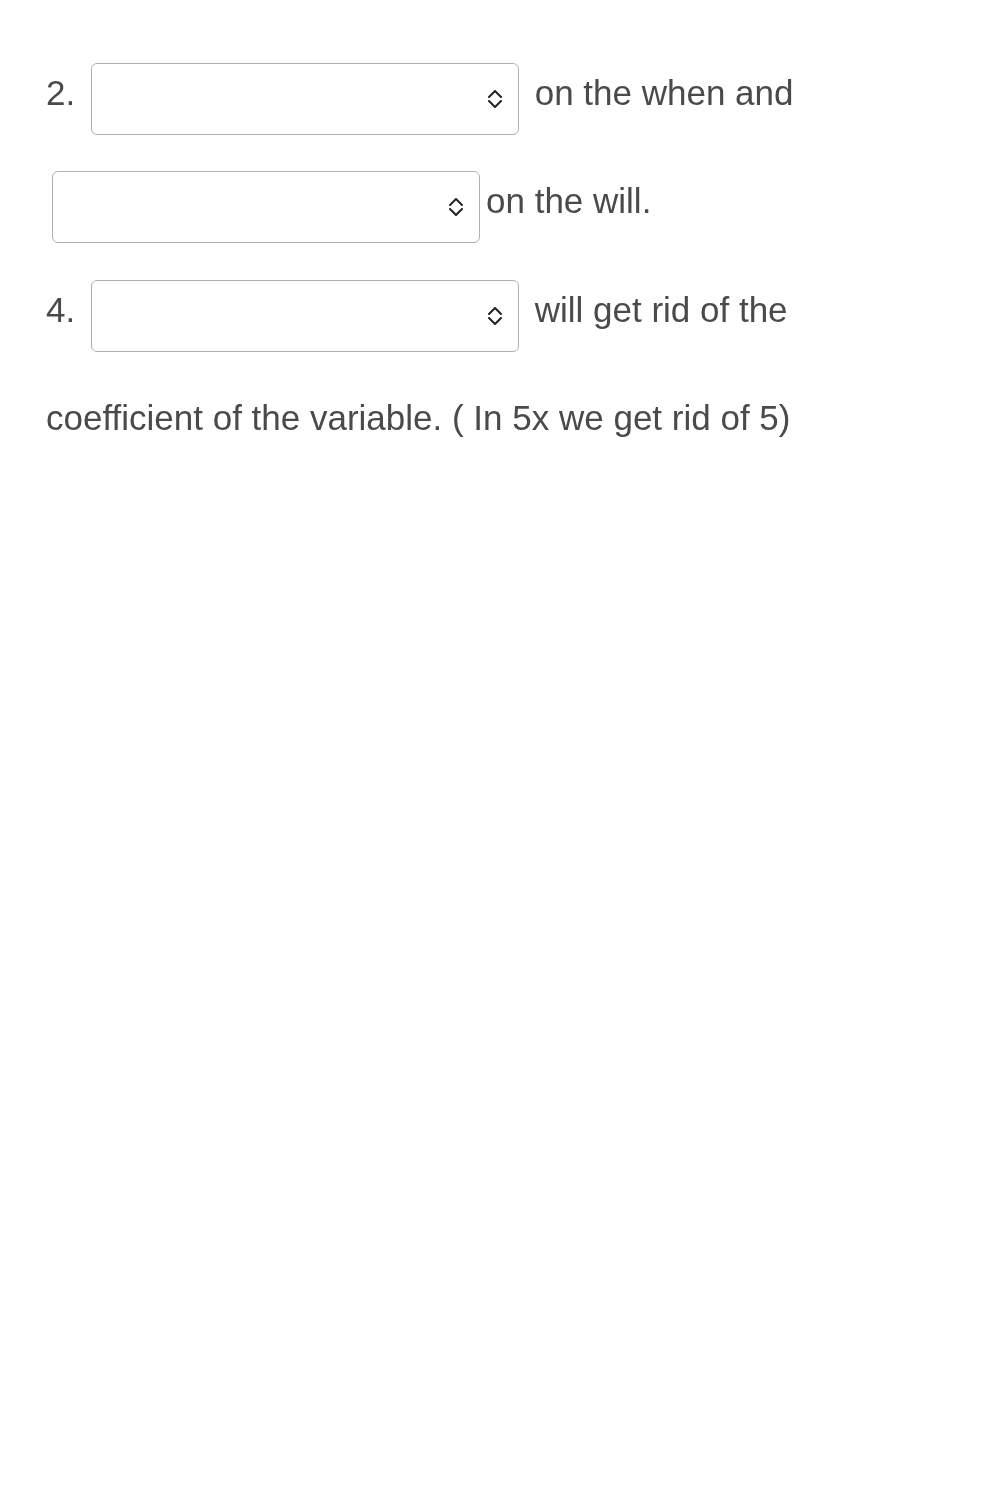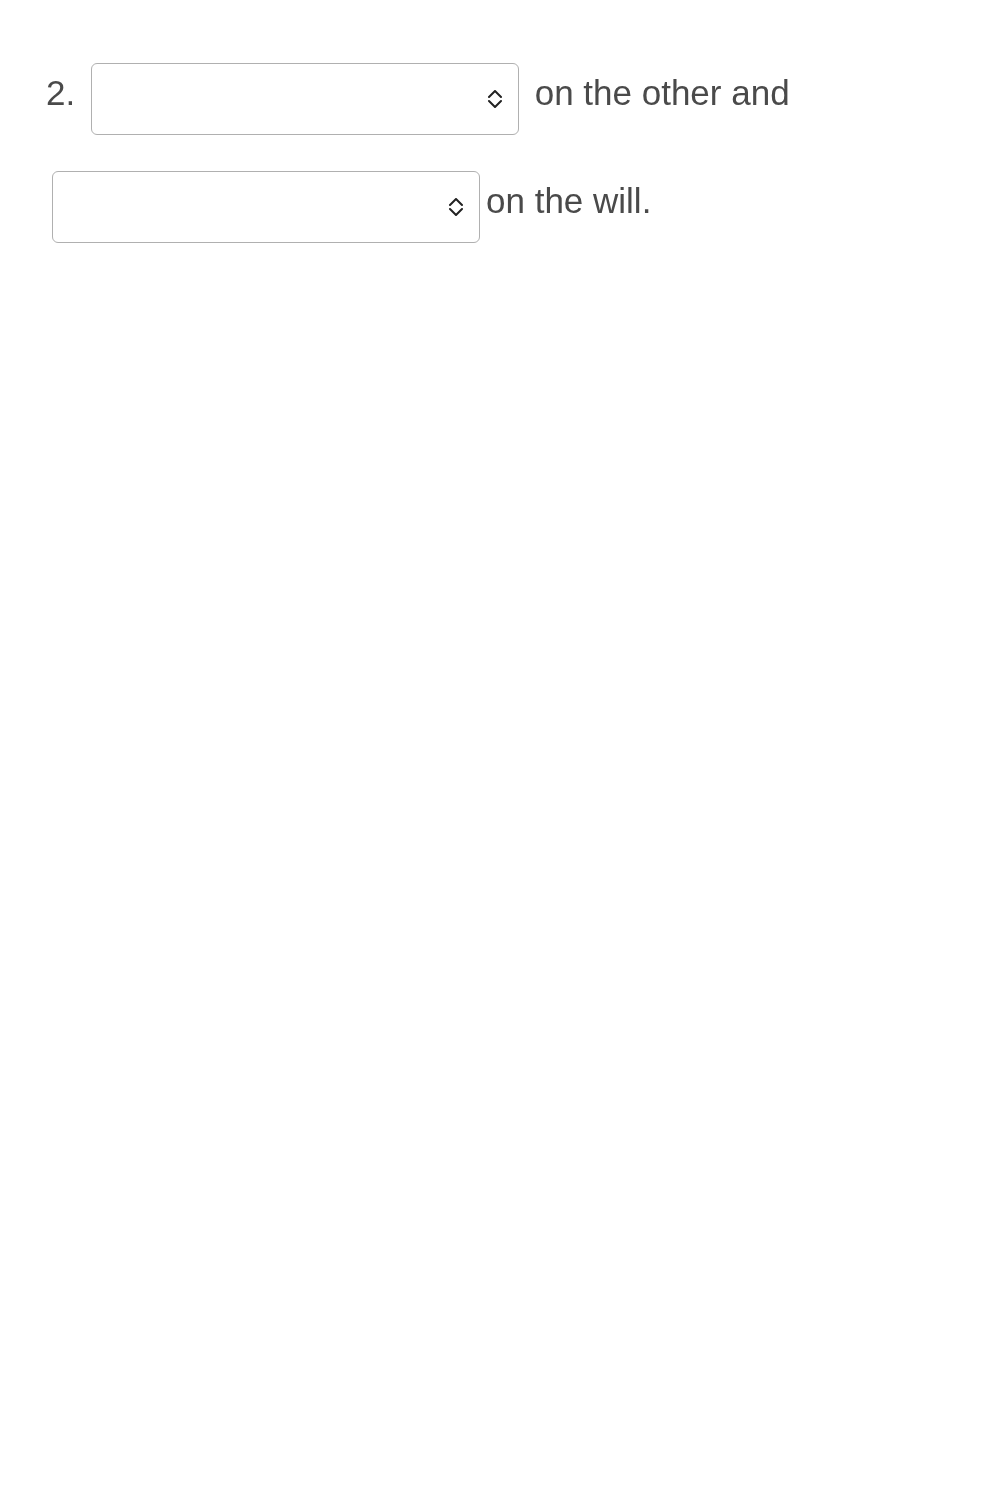--- a/index.html
+++ b/index.html
@@ -57,31 +57,47 @@
         <span class="chevrons">
           <svg width="16" height="9" viewBox="0 0 16 9">
               <path d="M2 7 L8 1 L14 7" fill="none" stroke="#222" stroke-width="2" stroke-linecap="round" stroke-linejoin="round"></path>
             </svg>
           <svg width="16" height="9" viewBox="0 0 16 9">
               <path d="M2 2 L8 8 L14 2" fill="none" stroke="#222" stroke-width="2" stroke-linecap="round" stroke-linejoin="round"></path>
             </svg>
         </span>
       </span>
     </span>
-    <span>on the other and</span>
+    <span>on the when and</span>
     <span class="select-wrap">
       <span class="select-box w-large">
         <span class="chevrons">
           <svg width="16" height="9" viewBox="0 0 16 9">
               <path d="M2 7 L8 1 L14 7" fill="none" stroke="#222" stroke-width="2" stroke-linecap="round" stroke-linejoin="round"></path>
             </svg>
           <svg width="16" height="9" viewBox="0 0 16 9">
               <path d="M2 2 L8 8 L14 2" fill="none" stroke="#222" stroke-width="2" stroke-linecap="round" stroke-linejoin="round"></path>
             </svg>
         </span>
       </span>
     </span><span>on the will.</span>
   </div>
 
 
+  <div>
+    <span>4.</span>
+    <span class="select-wrap">
+      <span class="select-box w-large">
+        <span class="chevrons">
+          <svg width="16" height="9" viewBox="0 0 16 9">
+              <path d="M2 7 L8 1 L14 7" fill="none" stroke="#222" stroke-width="2" stroke-linecap="round" stroke-linejoin="round"></path>
+            </svg>
+          <svg width="16" height="9" viewBox="0 0 16 9">
+              <path d="M2 2 L8 8 L14 2" fill="none" stroke="#222" stroke-width="2" stroke-linecap="round" stroke-linejoin="round"></path>
+            </svg>
+        </span>
+      </span>
+    </span>
+    <span>will get rid of the coefficient of the variable.  ( In 5x we get rid of 5)</span>
+  </div>
 
 
 </div>
 
 </body></html>

